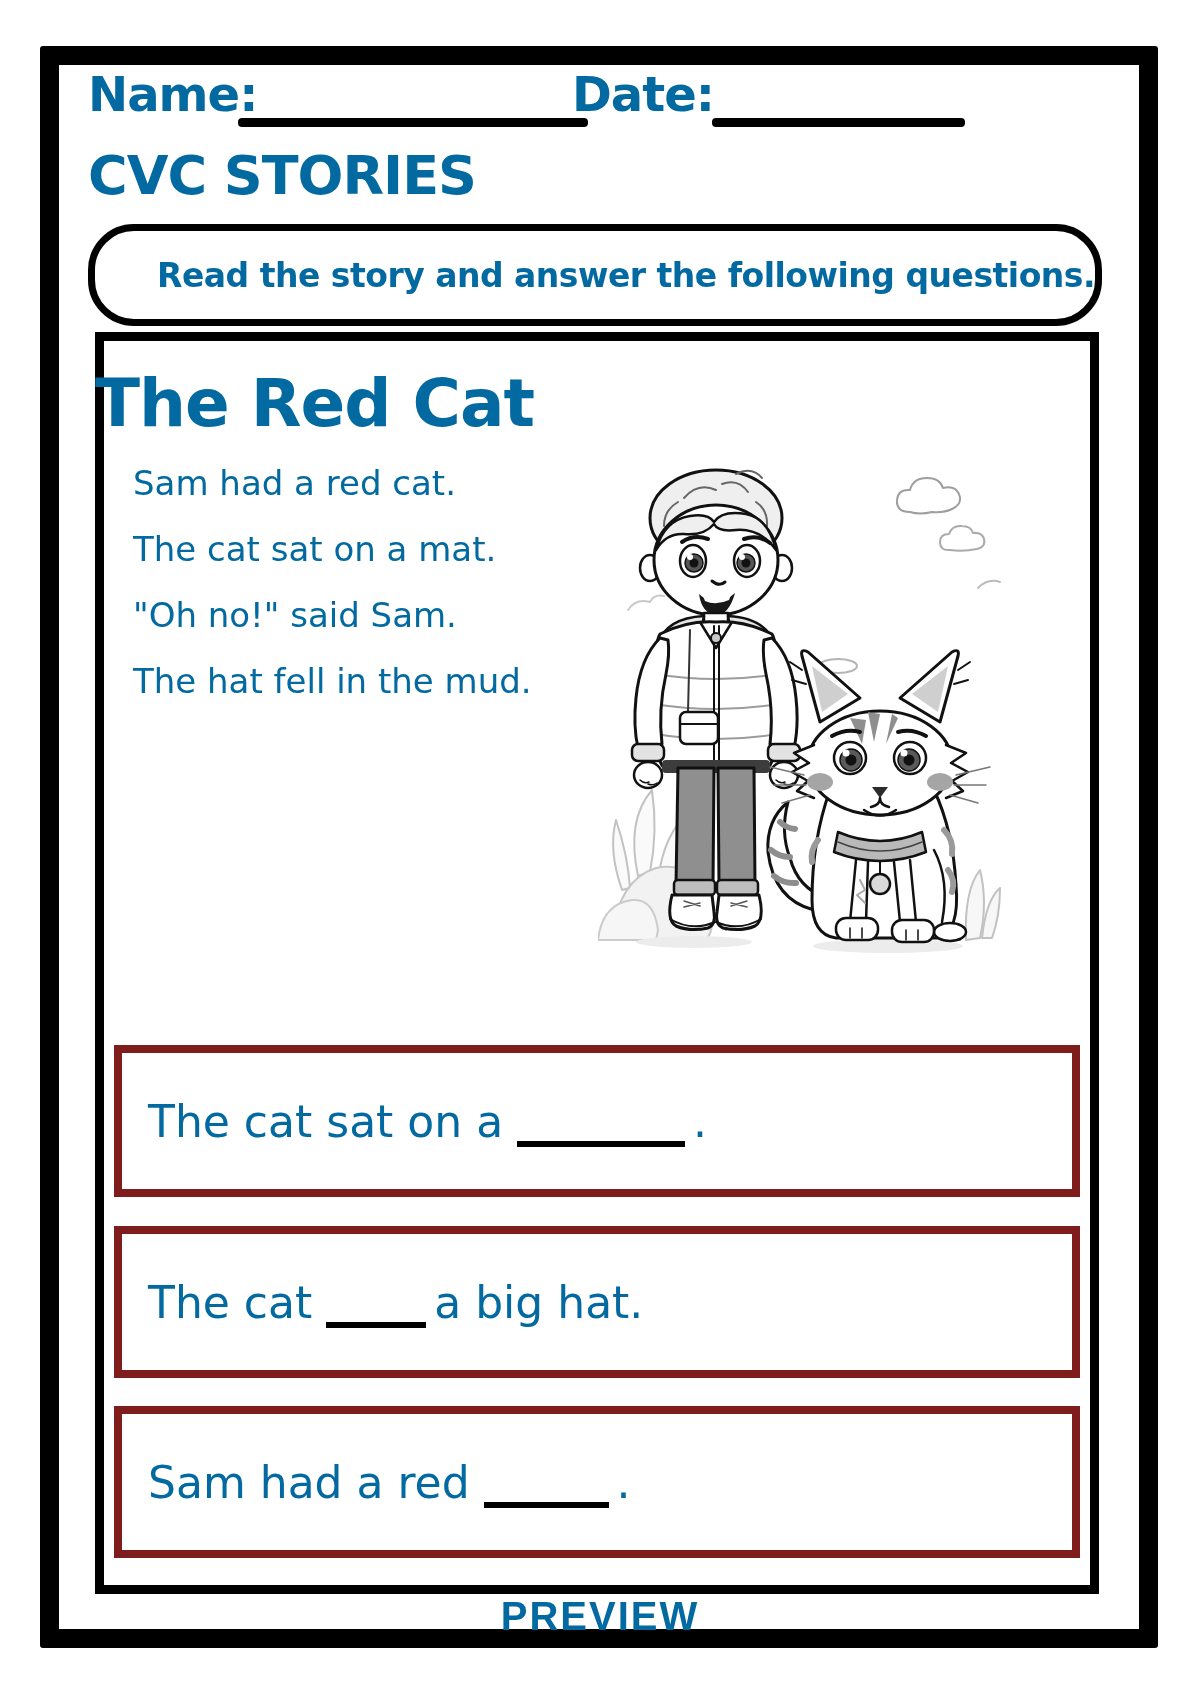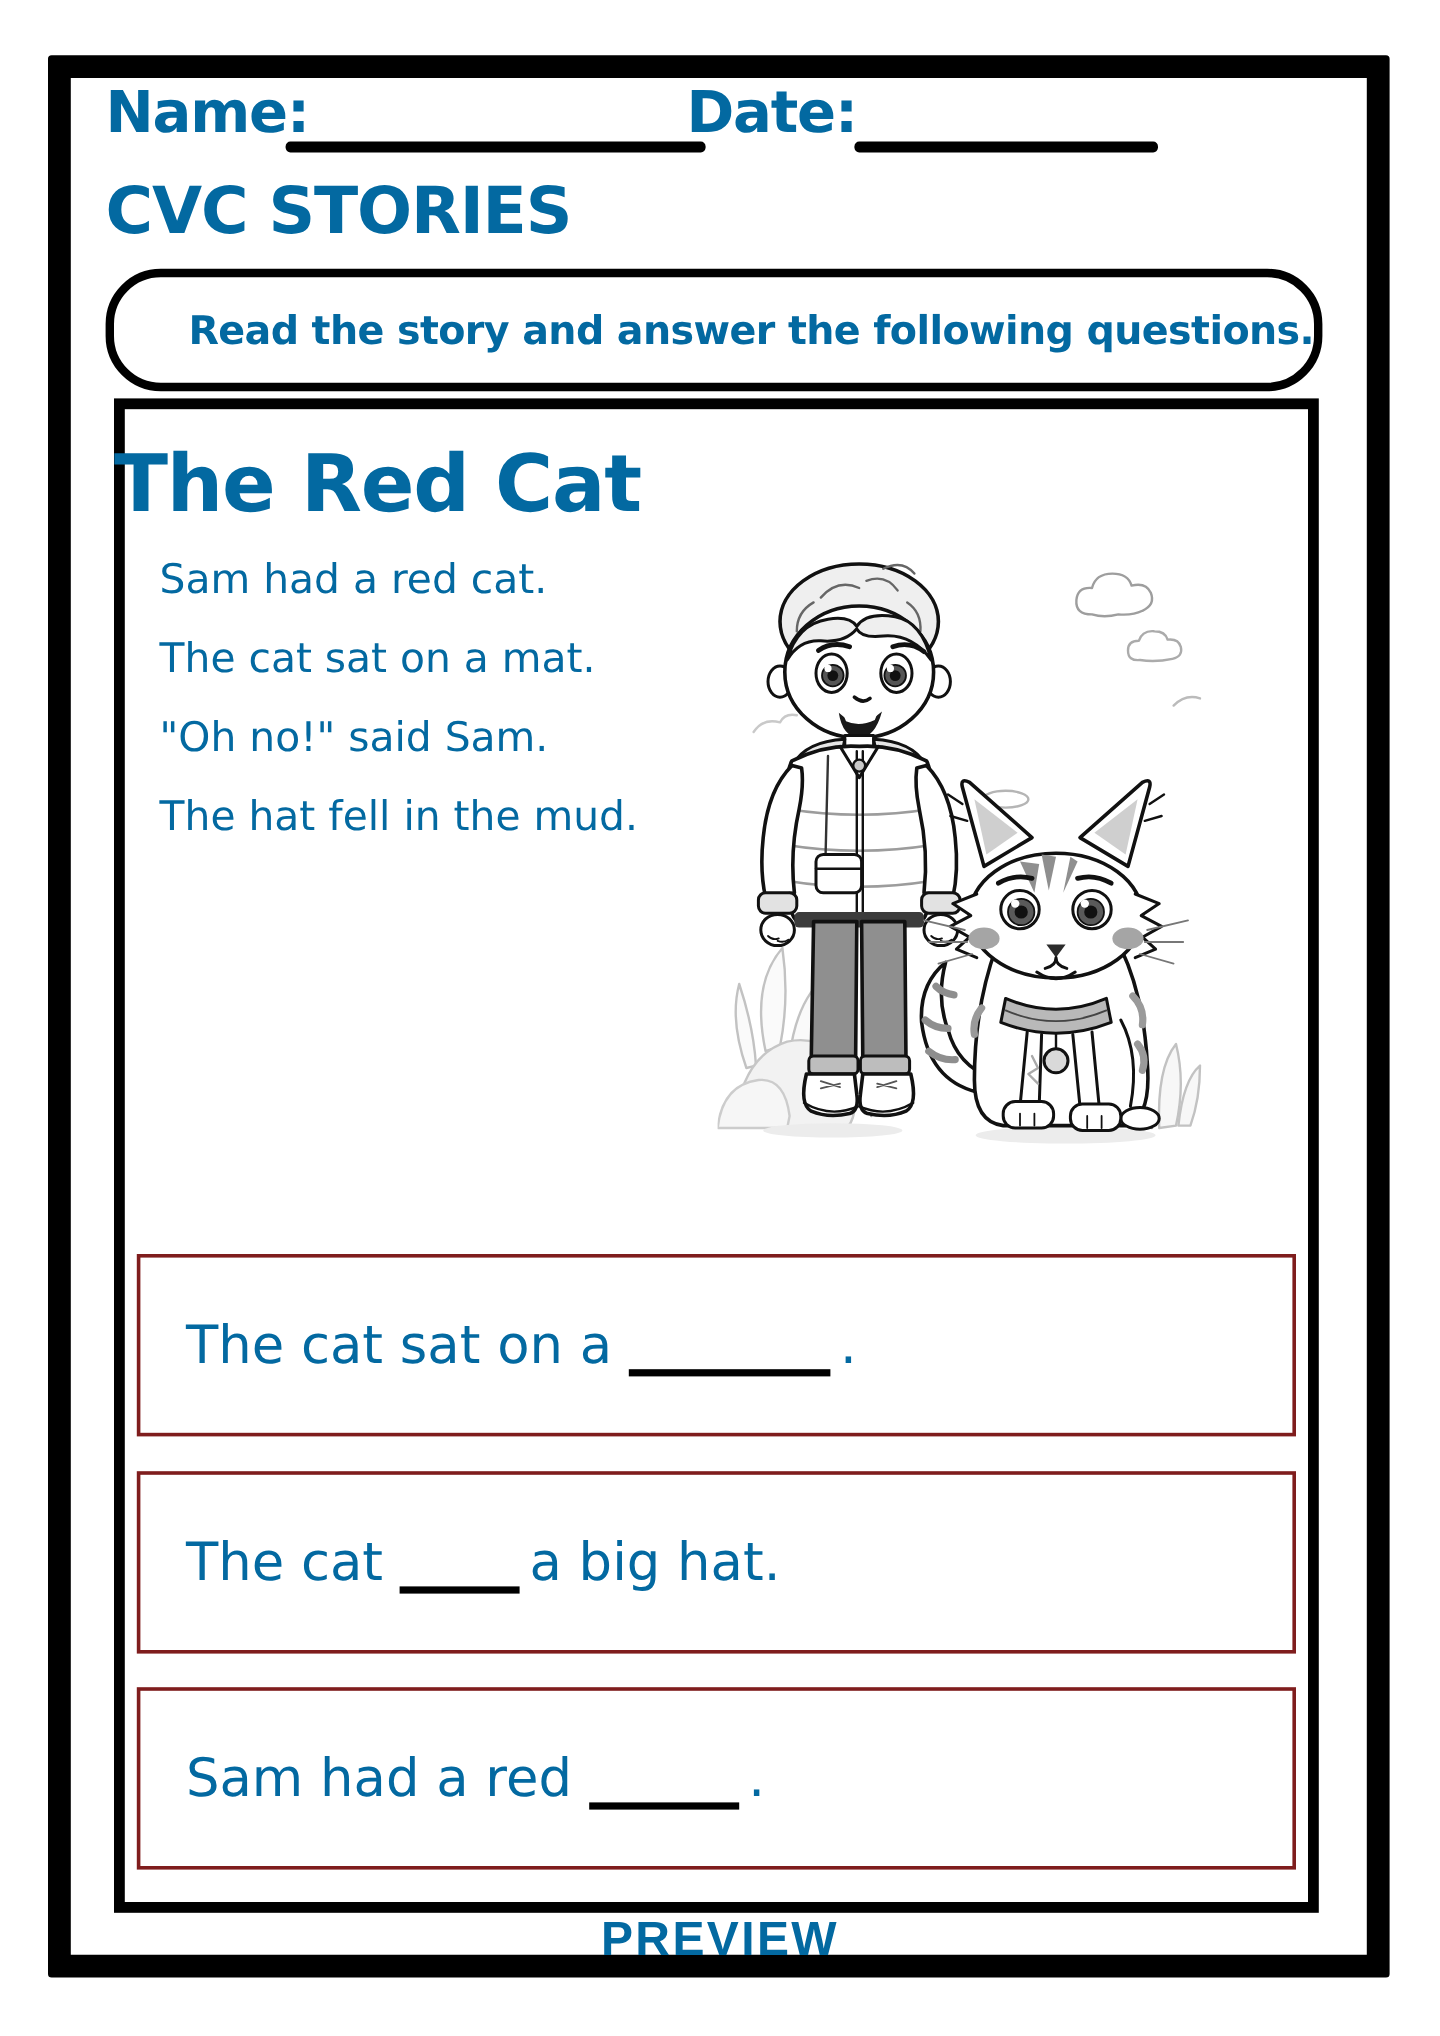--- a/index.html
+++ b/index.html
@@ -27,22 +27,22 @@
   .story-box{left:95px;top:332px;width:1004px;height:1262px;border:9px solid #000;
              box-sizing:border-box;}
   .story-title{left:95px;top:348px;width:1004px;font-size:66px;
                font-weight:700;letter-spacing:-1px;margin-top:17px;}
   .story-text{left:133px;top:450px;width:500px;font-size:34px;line-height:66px;font-weight:500;}
   .story-line{white-space:nowrap;}
 
   .illustration{left:598px;top:460px;width:404px;height:495px;}
   .illustration svg{display:block;width:100%;height:100%;}
 
-  .q-box{left:114px;width:966px;height:152px;border:3px solid #7f1d1d;box-sizing:border-box;
-         display:flex;align-items:center;background:#fff;padding-left:12px;}
+  .q-box{left:114px;width:966px;height:152px;border:8px solid #7f1d1d;box-sizing:border-box;
+         display:flex;align-items:center;background:#fff;}
   .q1{top:1045px;} .q2{top:1226px;} .q3{top:1406px;}
   .q-text{padding-left:26px;font-size:44px;font-weight:500;white-space:nowrap;}
   .blank{display:inline-block;height:38px;border-bottom:6px solid #000;vertical-align:bottom;
          margin:0 8px 0 14px;}
   .blank-1{width:168px;} .blank-2{width:100px;} .blank-3{width:125px;}
 
   .preview{left:0;top:1594px;width:1200px;text-align:center;
            font-family:"Liberation Sans",sans-serif;font-size:40px;font-weight:700;
            letter-spacing:2px;}
 </style>

